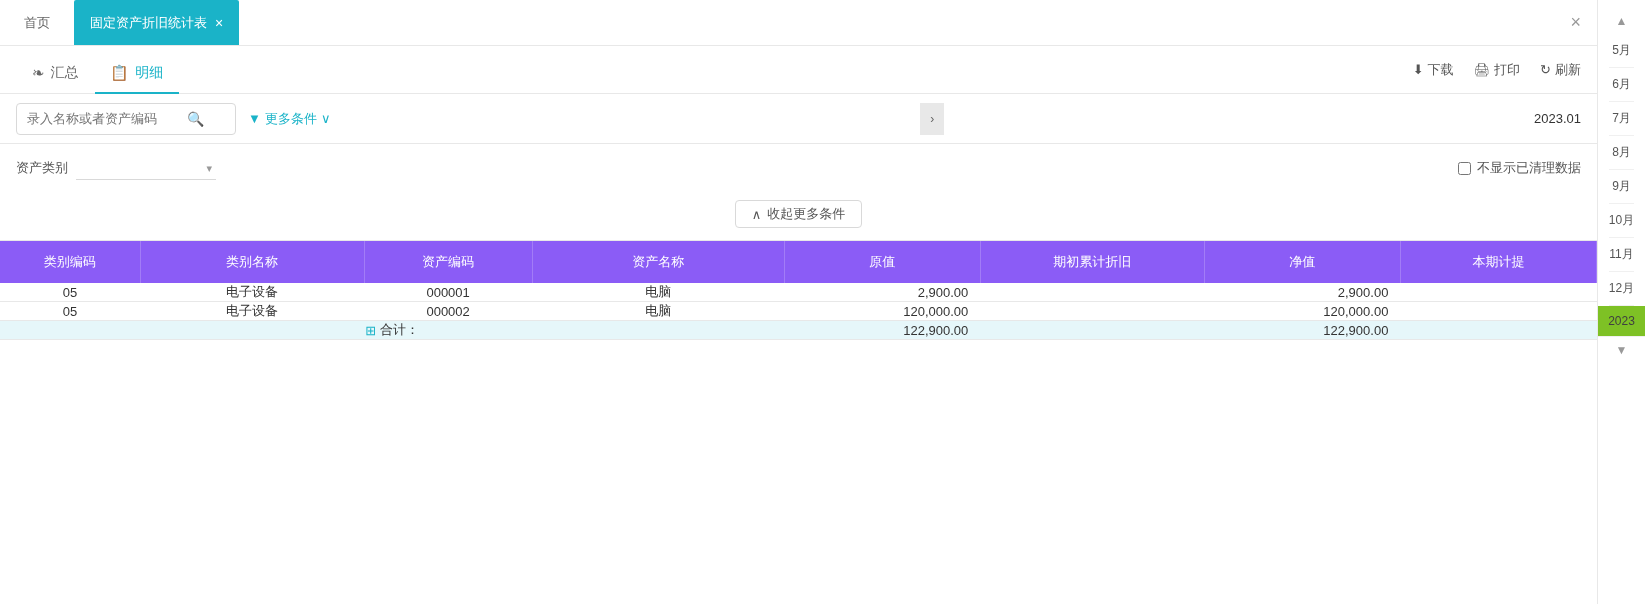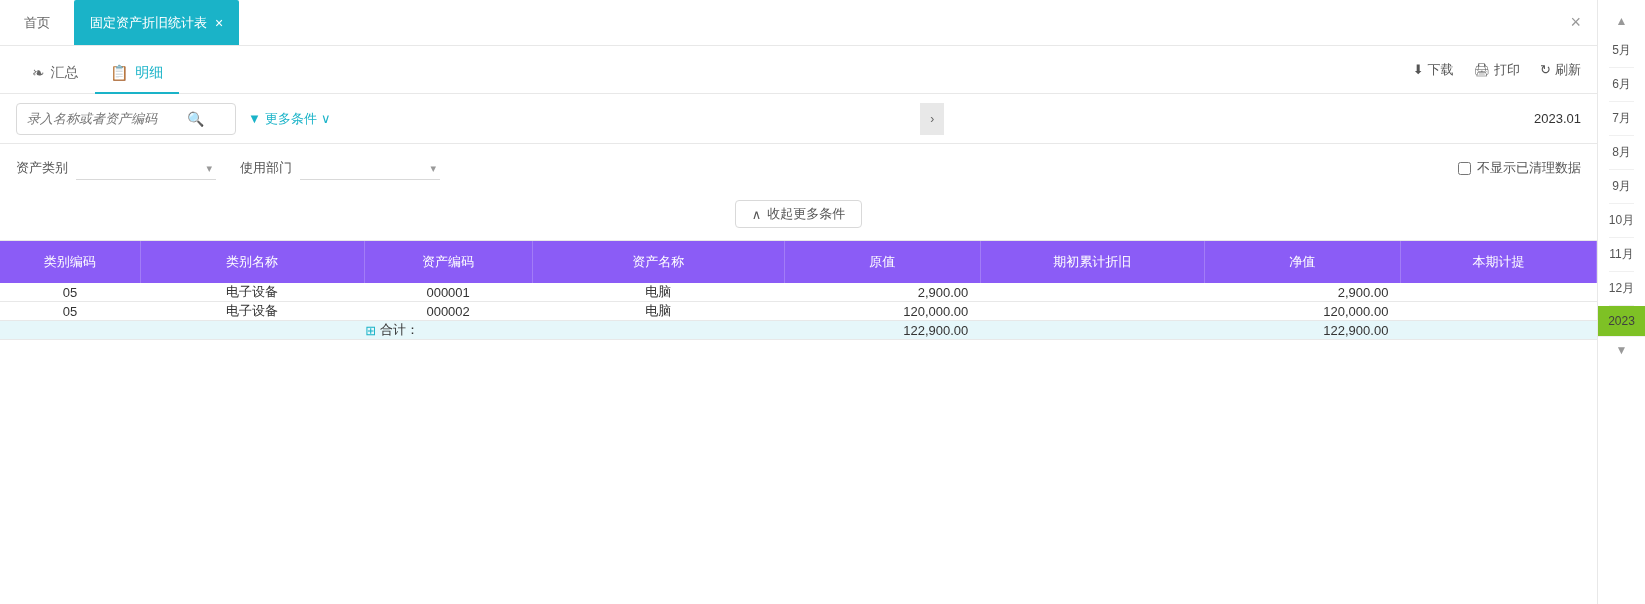--- a/index.html
+++ b/index.html
@@ -124,21 +124,20 @@
       width: 220px;
       height: 32px;
       background: #fff;
     }
     .search-input-wrap input {
       border: none;
       outline: none;
       font-size: 13px;
       color: #999;
       width: 160px;
-      font-style: italic;
     }
     .search-icon { color: #999; font-size: 14px; }
     .more-conditions {
       display: flex;
       align-items: center;
       gap: 4px;
       color: #1ab3c8;
       cursor: pointer;
       font-size: 13px;
     }
@@ -401,28 +400,20 @@
       <span>∨</span>
     </div>
     <button class="chevron-right-btn" style="margin-left:auto;">›</button>
     <span class="date-display">2023.01</span>
   </div>
 
   <div class="filter-area">
     <div class="filter-row">
       <div class="filter-item">
         <span class="filter-label">资产类别</span>
-        <div class="select-wrapper">
-          <select class="filter-select">
-            <option value=""></option>
-          </select>
-        </div>
-      </div>
-      <div class="filter-item">
-        <span class="filter-label">使用部门</span>
         <div class="select-wrapper">
           <select class="filter-select">
             <option value=""></option>
           </select>
         </div>
       </div>
       <div class="checkbox-item">
         <input type="checkbox" style="">
         <span class="filter-label">不显示已清理数据</span>
       </div>

